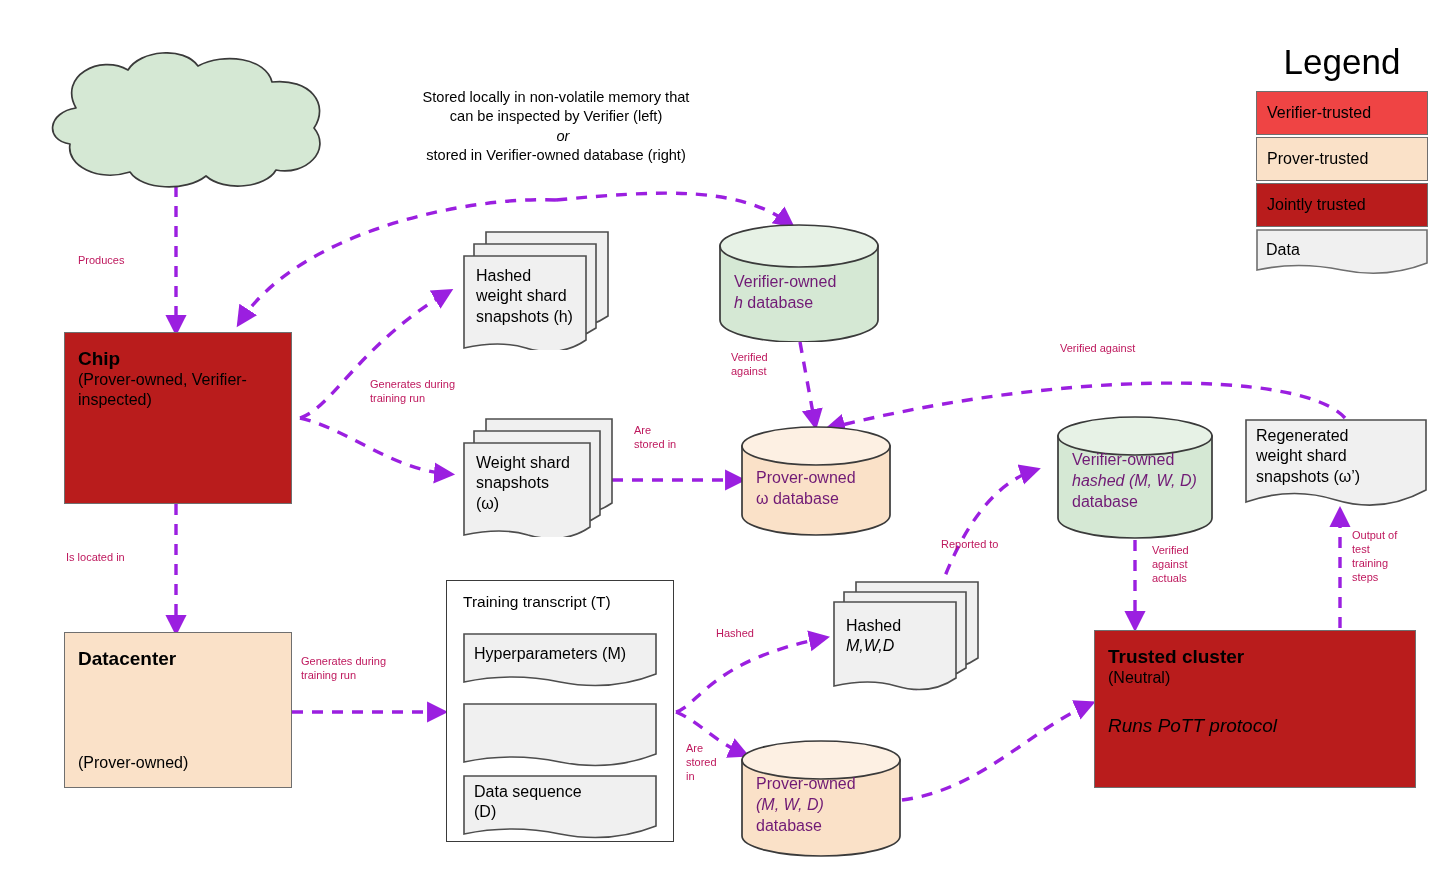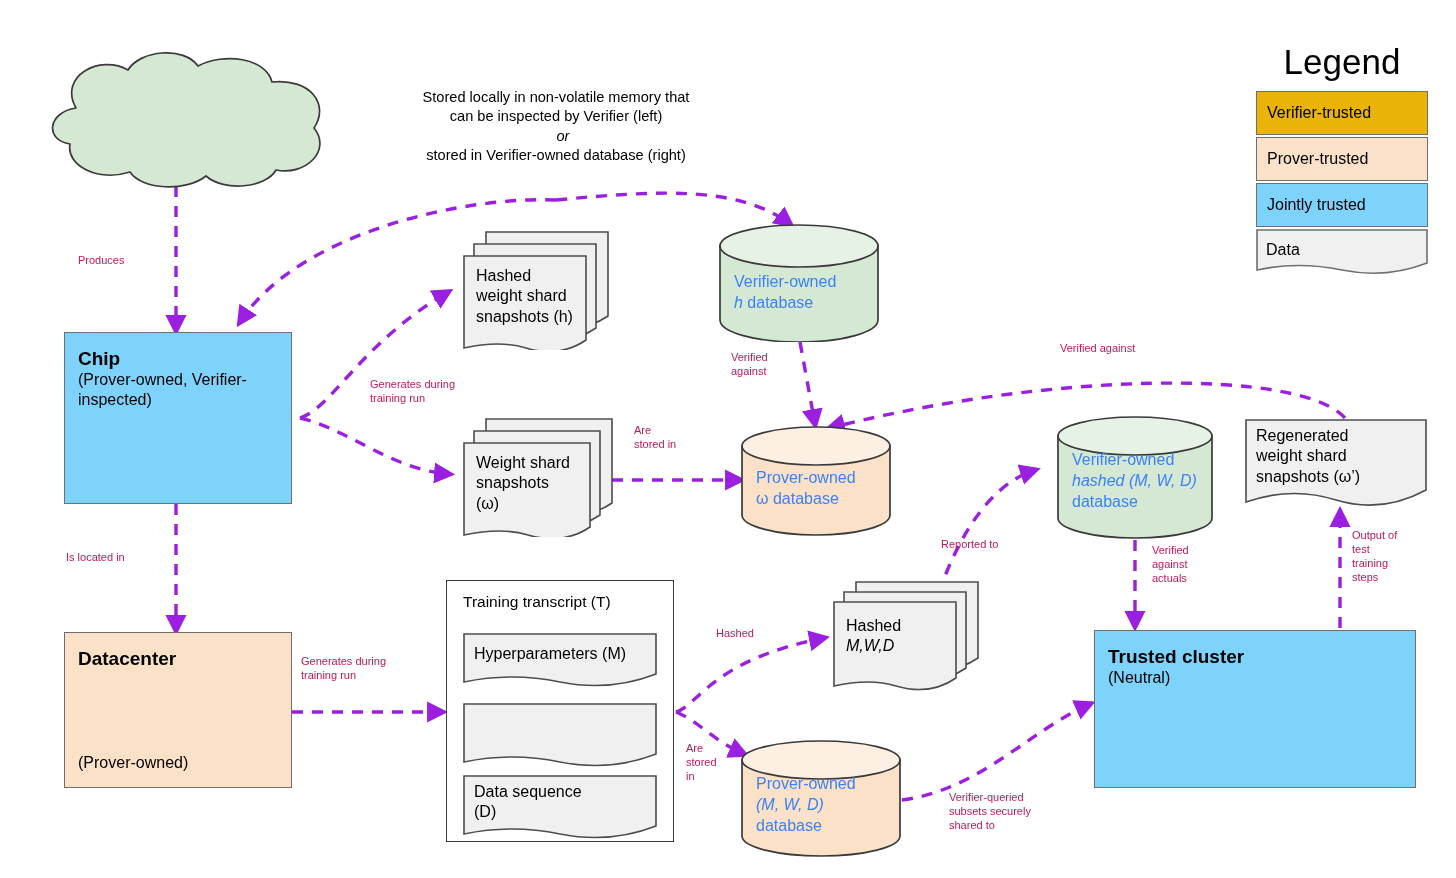--- a/index.html
+++ b/index.html
@@ -26,23 +26,23 @@
     pointer-events: none;
   }
   .node {
     position: absolute;
     box-sizing: border-box;
   }
   .box {
     border: 1.6px solid #6f6f6f;
     box-sizing: border-box;
   }
-  .trust-green  { background: #eab308; text-align: right; }
+  .trust-green  { background: #ef4444; text-align: right; }
   .trust-orange { background: #fae1c8; }
-  .trust-blue   { background: #7dd3fc; }
+  .trust-blue   { background: #b91c1c; }
 
   .big-label {
     font-size: 19px;
     font-weight: bold;
     color: #000;
     line-height: 1.22;
   }
   .sub-label {
     font-size: 16px;
     font-weight: normal;
@@ -120,21 +120,21 @@
     color: #000;
     line-height: 1.28;
   }
 
   
   .cyl { position: absolute; }
   .cyl svg { position: absolute; left: 0; top: 0; }
   .cyl .cyl-text {
     position: relative;
     font-size: 16px;
-    color: #3b82f6;
+    color: #701a75;
     line-height: 1.3;
   }
   .ital { font-style: italic; }
 
   
   #cloud-node { position: absolute; }
   #cloud-node svg { position: absolute; left: 0; top: 0; }
   #cloud-node .cloud-text {
     position: relative;
     text-align: center;
@@ -355,20 +355,21 @@
     <div class="cyl-text" style="padding:34px 0 0 16px;">
       <div>Prover-owned</div>
       <div class="ital">(M, W, D)</div>
       <div>database</div>
     </div>
   </div>
 
   <div class="node box trust-blue node-pad" style="left:1094px; top:630px; width:322px; height:158px;">
     <div class="big-label">Trusted cluster</div>
     <div class="sub-label">(Neutral)</div>
+    <div class="big-label" style="font-weight:normal; font-style:italic; margin-top:26px;">Runs PoTT protocol</div>
   </div>
 
   <div class="edge-label" style="left:78px; top:254px;">Produces</div>
 
   <div class="edge-label" style="left:66px; top:551px;">Is located in</div>
 
   <div class="edge-label" style="left:370px; top:378px;">Generates during
 training run</div>
 
   <div class="edge-label" style="left:634px; top:424px;">Are
@@ -392,23 +393,20 @@
 
   <div class="edge-label" style="left:301px; top:655px;">Generates during
 training run</div>
 
   <div class="edge-label" style="left:716px; top:627px;">Hashed</div>
 
   <div class="edge-label" style="left:686px; top:742px;">Are
 stored
 in</div>
 
-  <div class="edge-label" style="left:949px; top:791px;">Verifier-queried
-subsets securely
-shared to</div>
 
   <div id="legend">
     <div id="legend-title">Legend</div>
 
     <div class="legend-item trust-green">
       <span>Verifier-trusted</span>
     </div>
     <div class="legend-item trust-orange">
       <span>Prover-trusted</span>
     </div>

